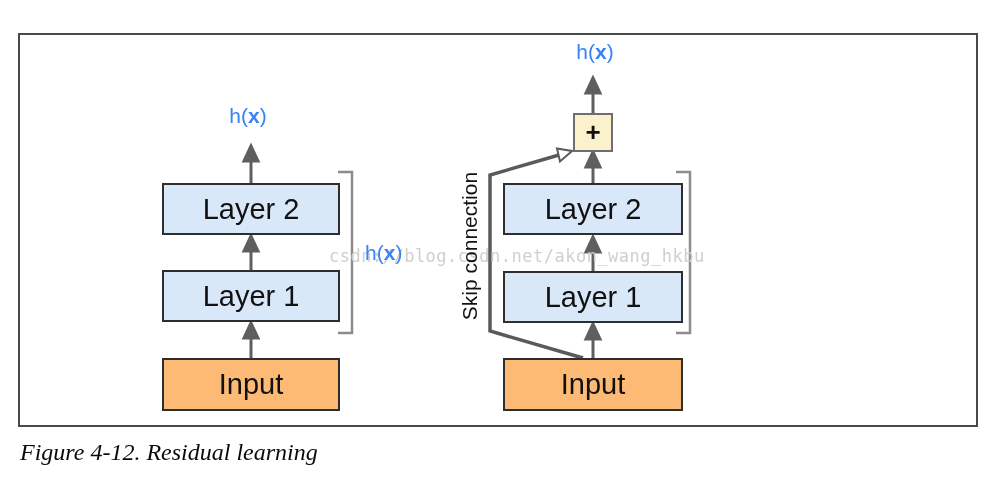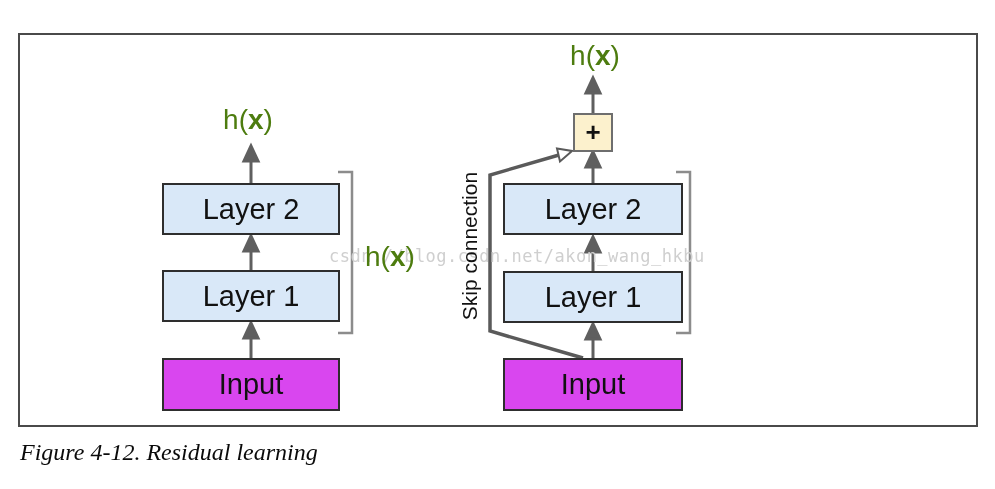--- a/index.html
+++ b/index.html
@@ -28,30 +28,30 @@
   }
   .box {
     position: absolute;
     box-sizing: border-box;
     border: 2px solid #2e2e2e;
     display: flex; align-items: center; justify-content: center;
     font-size: 29px; color: #111111;
     z-index: 3;
   }
   .layer-box { background: #d9e8f8; }
-  .input-box { background: #d946ef; }
+  .input-box { background: #fdba74; }
   .plus-box {
     background: #fcf1cd;
     border: 2px solid #6e6e6e;
     font-size: 26px; font-weight: bold;
     z-index: 4;
   }
   .formula {
     position: absolute;
-    font-size: 28px; color: #4d7c0f;
+    font-size: 21px; color: #3b82f6;
     white-space: nowrap;
     z-index: 5;
   }
   .formula .bx { font-weight: bold; }
   .centered { text-align: center; }
   #watermark {
     position: absolute;
     left: 329px; top: 246px;
     font-family: "DejaVu Sans Mono", monospace;
     font-size: 17px; letter-spacing: 0.5px;

